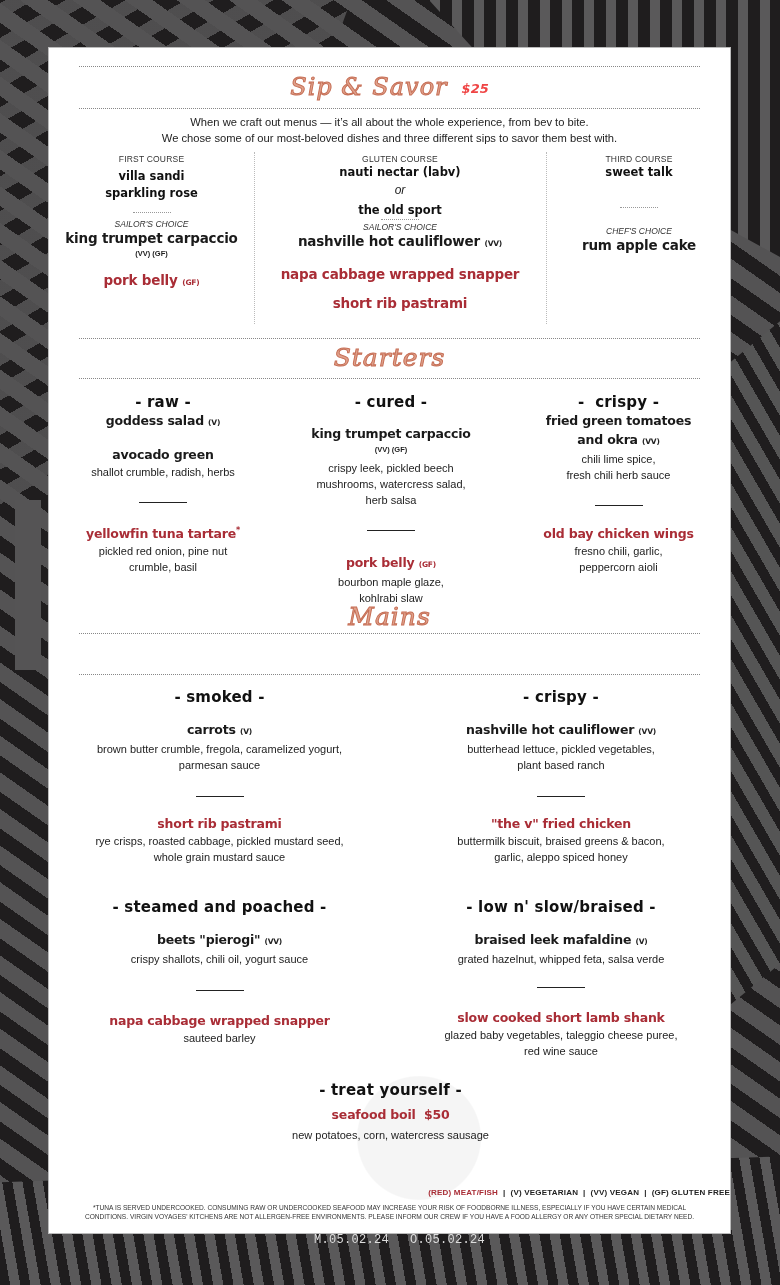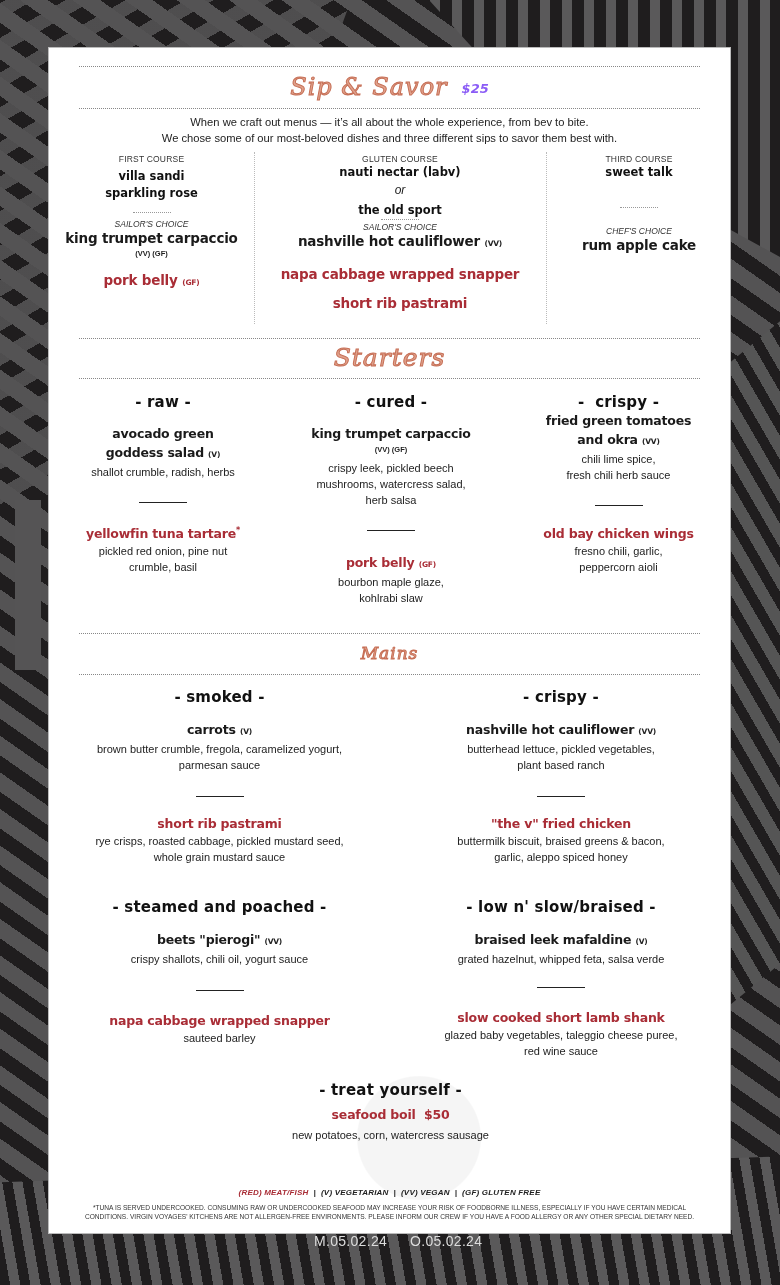--- a/index.html
+++ b/index.html
@@ -51,21 +51,21 @@
   }
   .script {
     position: absolute; left: 0; right: 0; text-align: center;
     font-family: "DejaVu Serif", serif;
     font-style: italic;
     color: #e0a28c;
     -webkit-text-stroke: 1px #c66f56;
     letter-spacing: 1px;
   }
   .price-tag {
-    color: #8b5cf6; font-weight: bold; font-style: italic;
+    color: #ef4444; font-weight: bold; font-style: italic;
     font-family: "DejaVu Sans", sans-serif;
     -webkit-text-stroke: 0; font-size: 13px; letter-spacing: 0;
     margin-left: 14px; vertical-align: middle;
   }
   .intro {
     position: absolute; left: 0; right: 0; text-align: center;
     font-size: 11.2px; line-height: 16px; color: #222;
   }
   .col { position: absolute; text-align: center; }
   .course-label { font-size: 8.5px; color: #333; letter-spacing: 0.2px; }
@@ -78,32 +78,32 @@
   .tag { font-size: 7.5px; font-weight: bold; color: #222; font-family: "DejaVu Sans", sans-serif; }
   .tag.red { color: #a92d36; }
   .tags-line { font-size: 7.5px; font-weight: bold; line-height: 14px; }
   .vdiv { position: absolute; width: 0; border-left: 1px dotted #bbb; }
   .cat { font-family: "DejaVu Sans", sans-serif; font-weight: bold; font-size: 15px; color: #111; letter-spacing: 0.2px; }
   .desc { font-size: 11px; line-height: 16px; color: #222; }
   .sep { width: 48px; margin: 0 auto; border-top: 1.3px solid #222; height: 0; }
   .dish-sm { font-family: "DejaVu Sans", sans-serif; font-weight: bold; font-size: 12.5px; line-height: 19px; color: #1a1a1a; letter-spacing: -0.2px; }
   .dish-sm.red { color: #a92d36; }
   .legend {
-    position: absolute; left: 0; right: 0; top: 1140px; text-align: center;
-    font-size: 8px; font-weight: bold; color: #222; letter-spacing: 0.2px; font-style: italic;
+    position: absolute; left: 0; right: 0; top: 1140px; text-align: right;
+    font-size: 8px; font-weight: bold; color: #222; letter-spacing: 0.2px;
   }
   .legend .red { color: #a92d36; }
   .legend .pipe { margin: 0 5px; }
   .disclaimer {
     position: absolute; left: 22px; right: 22px; top: 1155px; text-align: center;
     font-size: 6.6px; line-height: 9px; color: #333; text-transform: uppercase;
   }
   .footer-code {
-    position: absolute; top: 1233px; font-size: 14px; color: #ddd;
-    font-family: Liberation Sans, sans-serif; letter-spacing: 0.3px;
+    position: absolute; top: 1233px; font-size: 12px; color: #ddd;
+    font-family: Liberation Mono, monospace; letter-spacing: 0.3px;
   }
 </style>
 </head>
 <body>
 
 <div class="bg-layer bg-a"></div>
 <div class="bg-layer bg-b"></div>
 <div class="bg-layer bg-c"></div>
 <div class="bg-layer bg-d"></div>
 <div class="bg-layer bg-e"></div>
@@ -161,25 +161,25 @@
     <div class="choice">CHEF'S CHOICE</div>
     <div class="dish">rum apple cake</div>
   </div>
 
   <div class="dots" style="top:290px"></div>
   <div class="script" style="top:294px; font-size:25px; line-height:32px;">Starters</div>
   <div class="dots" style="top:330px"></div>
 
   <div class="col" style="left:0; width:228px; top:345px;">
     <div class="cat">- raw -</div>
-    <div style="margin-top:13px" class="dish-sm">avocado green</div>
     <div class="dish-sm">
       <span>goddess salad</span>
       <span class="tag">(V)</span>
     </div>
+    <div style="margin-top:13px" class="dish-sm">avocado green</div>
     <div class="desc">shallot crumble, radish, herbs</div>
     <div class="sep" style="margin-top:22px"></div>
     <div class="dish-sm red" style="margin-top:18px">
       <span>yellowfin tuna tartare</span><sup style="font-size:8px">*</sup>
     </div>
     <div class="desc">pickled red onion, pine nut</div>
     <div class="desc">crumble, basil</div>
   </div>
 
   <div class="col" style="left:228px; width:228px; top:345px;">
@@ -207,21 +207,21 @@
     </div>
     <div class="desc">chili lime spice,</div>
     <div class="desc">fresh chili herb sauce</div>
     <div class="sep" style="margin-top:22px"></div>
     <div class="dish-sm red" style="margin-top:18px">old bay chicken wings</div>
     <div class="desc">fresno chili, garlic,</div>
     <div class="desc">peppercorn aioli</div>
   </div>
 
   <div class="dots" style="top:585px"></div>
-  <div class="script" style="top:588px; font-size:17px; line-height:34px;">Mains</div>
+  <div class="script" style="top:552px; font-size:25px; line-height:34px;">Mains</div>
   <div class="dots" style="top:626px"></div>
 
   <div class="col" style="left:0; width:341px; top:640px;">
     <div class="cat">- smoked -</div>
     <div class="dish-sm" style="margin-top:14px">
       <span>carrots</span>
       <span class="tag">(V)</span>
     </div>
     <div class="desc">brown butter crumble, fregola, caramelized yogurt,</div>
     <div class="desc">parmesan sauce</div>

